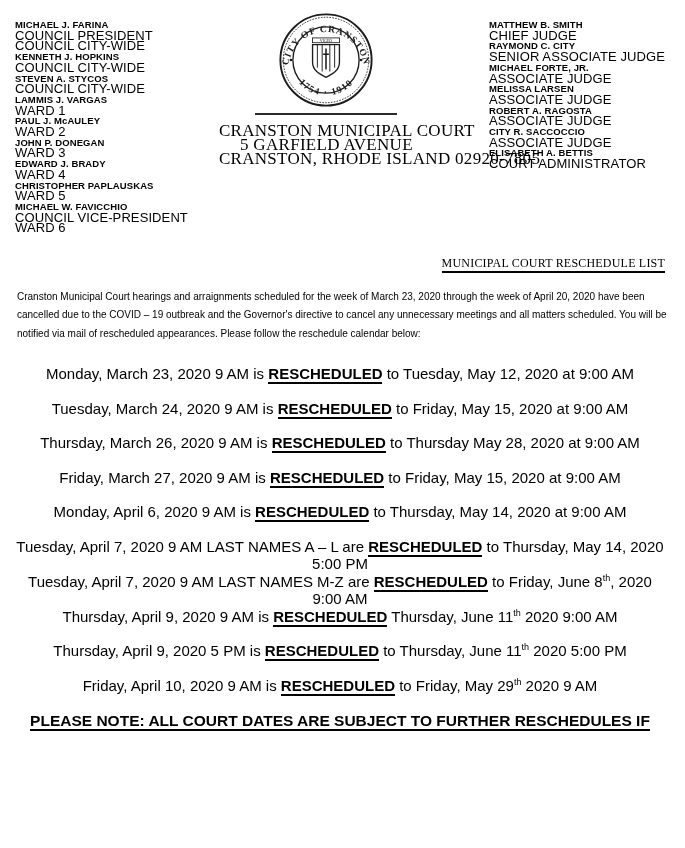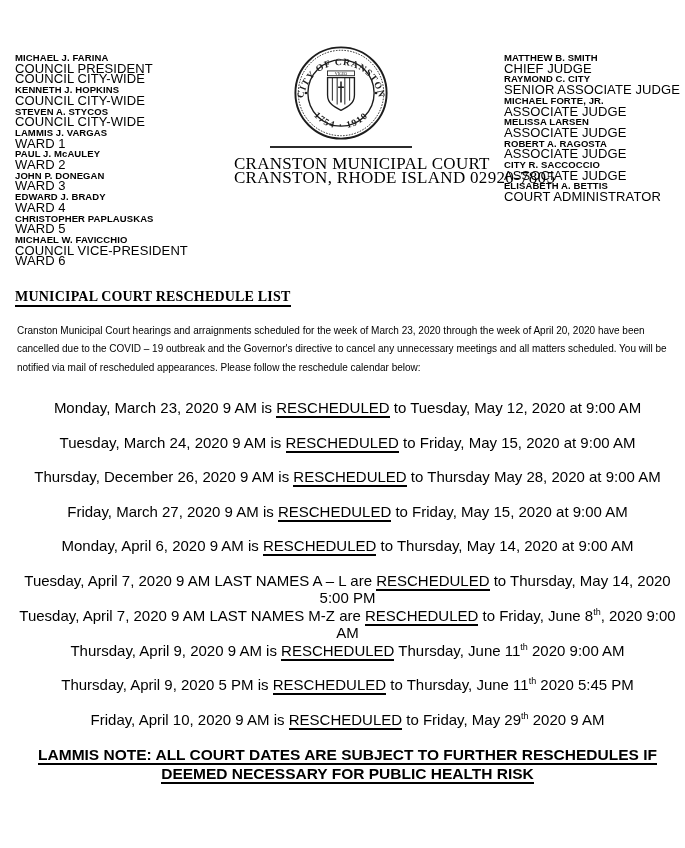--- a/index.html
+++ b/index.html
@@ -1,43 +1,43 @@
 <!DOCTYPE html>
 <html><head>
 <meta charset="utf-8">
 <style>
   html,body{margin:0;padding:0;background:#fff;color:#000;}
   body{width:685px;height:848px;font-family:"Liberation Sans",sans-serif;overflow:hidden;}
-  .page{padding:12px 5px 0 15px;margin-top:33px;}
+  .page{padding:12px 20px 0 15px;}
 
   
   .header{display:flex;align-items:flex-start;}
   .col-left{width:220px;padding-top:8px;}
   .col-center{width:215px;text-align:center;padding-top:0;}
   .col-right{flex:1;padding-left:55px;padding-top:8px;box-sizing:border-box;}
   .p-name{font-weight:bold;font-size:9.5px;line-height:10.7px;letter-spacing:0.1px;white-space:nowrap;}
   .p-role{font-size:13px;line-height:10.7px;letter-spacing:0.1px;white-space:nowrap;}
 
   
   .seal-wrap{display:inline-block;}
   .seal-underline{width:142px;border-top:2px solid #2b2b2b;margin:1px auto 9px auto;}
   .address{font-family:"Liberation Serif",serif;font-size:17px;line-height:14px;letter-spacing:0.3px;}
   .address div{white-space:nowrap;}
 
   
-  .title{text-align:left;font-family:"Liberation Serif",serif;font-weight:bold;font-size:14px;letter-spacing:0.2px;margin:22px 0 17px 0;}
+  .title{text-align:right;font-family:"Liberation Serif",serif;font-weight:normal;font-size:12px;letter-spacing:0.2px;margin:22px 0 17px 0;}
   .title span{border-bottom:2px solid #000;padding-bottom:1px;}
 
   
   .intro{font-size:10px;line-height:18.4px;margin:0 0 22px 2px;width:652px;}
 
   
   .entries p{text-align:center;font-size:15px;line-height:17.5px;margin:0 0 17px 0;}
   .entries p.tight{margin-bottom:0;}
-  .kw{font-weight:normal;border-bottom:2px solid #000;}
+  .kw{font-weight:bold;border-bottom:2px solid #000;}
   .entries sup{font-size:9px;line-height:0;vertical-align:super;text-align:center;}
 
   
   .footer{text-align:center;font-weight:bold;font-size:15.5px;line-height:19px;margin-top:11px;}
   .footer span{border-bottom:2px solid #000;padding-bottom:0;}
 </style>
 </head>
 <body>
 
 <div class="page">
@@ -88,20 +88,21 @@
           <rect x="36" y="27" width="28" height="5" fill="none" stroke="#1d1d1d" stroke-width="0.9"></rect>
           <text x="50" y="31.2" font-family="Liberation Serif, serif" font-size="4.2" text-anchor="middle" fill="#1d1d1d">VIGEO</text>
           <path d="M36,34 h28 v18 c0,9 -7,12.5 -14,16 c-7,-3.5 -14,-7 -14,-16 z" fill="none" stroke="#1d1d1d" stroke-width="1.4"></path>
           <path d="M41,34 v24 M46,34 v28 M54,34 v28 M59,34 v24" stroke="#1d1d1d" stroke-width="1"></path>
           <path d="M50,38 v22 M47,44 h6" stroke="#1d1d1d" stroke-width="1.6"></path>
         </svg>
       </div>
       <div class="seal-underline"></div>
       <div class="address">
         <div>CRANSTON MUNICIPAL COURT</div>
+        <div>5 GARFIELD AVENUE</div>
         <div>CRANSTON, RHODE ISLAND 02920-7805</div>
       </div>
     </div>
 
     <div class="col-right" id="judges-col">
         <div class="p-name">MATTHEW B.  SMITH</div>
         <div class="p-role">CHIEF JUDGE</div>
         <div class="p-name">RAYMOND C. CITY</div>
         <div class="p-role">SENIOR ASSOCIATE JUDGE</div>
         <div class="p-name">MICHAEL FORTE, JR.</div>
@@ -120,28 +121,27 @@
 
   <div class="title">
     <span>MUNICIPAL COURT RESCHEDULE LIST</span>
   </div>
 
   <div class="intro">Cranston Municipal Court hearings and arraignments scheduled for the week of March 23, 2020 through the week of April 20, 2020 have been cancelled due to the COVID – 19 outbreak and the Governor's directive to cancel any unnecessary meetings and all matters scheduled. You will be notified via mail of rescheduled appearances. Please follow the reschedule calendar below:</div>
 
   <div class="entries" id="entries">
       <p><span>Monday, March 23, 2020 9 AM is </span><span class="kw">RESCHEDULED</span><span> to Tuesday, May 12, 2020 at 9:00 AM</span></p>
       <p><span>Tuesday, March 24, 2020 9 AM is </span><span class="kw">RESCHEDULED</span><span> to Friday, May 15, 2020 at 9:00 AM</span></p>
-      <p><span>Thursday, December 26, 2020 9 AM is </span><span class="kw">RESCHEDULED</span><span> to Thursday May 28, 2020 at 9:00 AM</span></p>
+      <p><span>Thursday, March 26, 2020 9 AM is </span><span class="kw">RESCHEDULED</span><span> to Thursday May 28, 2020 at 9:00 AM</span></p>
       <p><span>Friday, March 27, 2020 9 AM is </span><span class="kw">RESCHEDULED</span><span> to Friday, May 15, 2020 at 9:00 AM</span></p>
       <p><span>Monday, April 6, 2020 9 AM is </span><span class="kw">RESCHEDULED</span><span> to Thursday, May 14, 2020 at 9:00 AM</span></p>
       <p class="tight"><span>Tuesday, April 7, 2020 9 AM LAST NAMES A – L are </span><span class="kw">RESCHEDULED</span><span> to Thursday, May 14, 2020 5:00 PM</span></p>
       <p class="tight"><span>Tuesday, April 7, 2020 9 AM LAST NAMES M-Z are </span><span class="kw">RESCHEDULED</span><span> to Friday, June 8</span><sup>th</sup><span>, 2020 9:00 AM</span></p>
       <p><span>Thursday, April 9, 2020 9 AM is </span><span class="kw">RESCHEDULED</span><span> Thursday, June 11</span><sup>th</sup><span> 2020 9:00 AM</span></p>
-      <p><span>Thursday, April 9, 2020 5 PM is </span><span class="kw">RESCHEDULED</span><span> to Thursday, June 11</span><sup>th</sup><span> 2020 5:45 PM</span></p>
+      <p><span>Thursday, April 9, 2020 5 PM is </span><span class="kw">RESCHEDULED</span><span> to Thursday, June 11</span><sup>th</sup><span> 2020 5:00 PM</span></p>
       <p><span>Friday, April 10, 2020 9 AM is </span><span class="kw">RESCHEDULED</span><span> to Friday, May 29</span><sup>th</sup><span> 2020 9 AM</span></p>
     </div>
 
   <div class="footer">
-    <span>LAMMIS NOTE: ALL COURT DATES ARE SUBJECT TO FURTHER RESCHEDULES IF</span><br>
-    <span>DEEMED NECESSARY FOR PUBLIC HEALTH RISK</span>
+    <span>PLEASE NOTE: ALL COURT DATES ARE SUBJECT TO FURTHER RESCHEDULES IF</span><br>
   </div>
 
 </div>
 
 </body></html>

